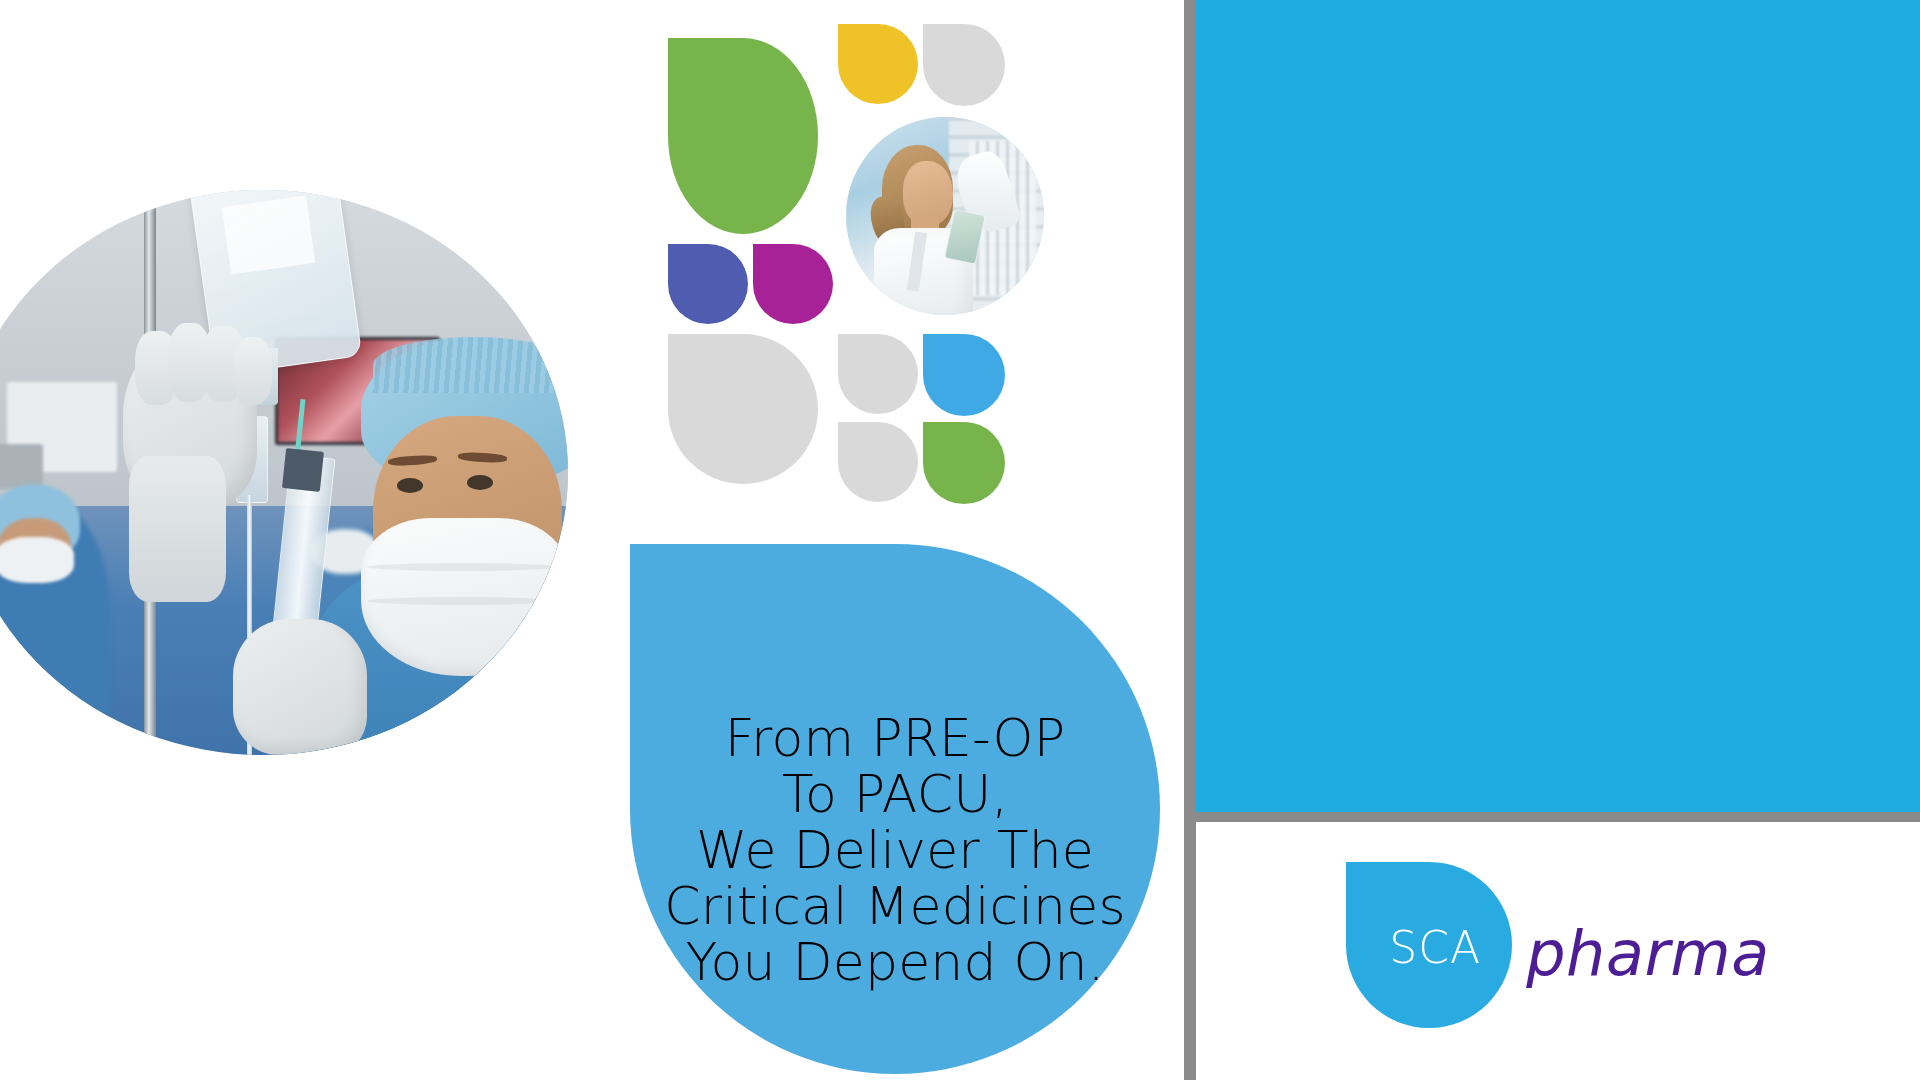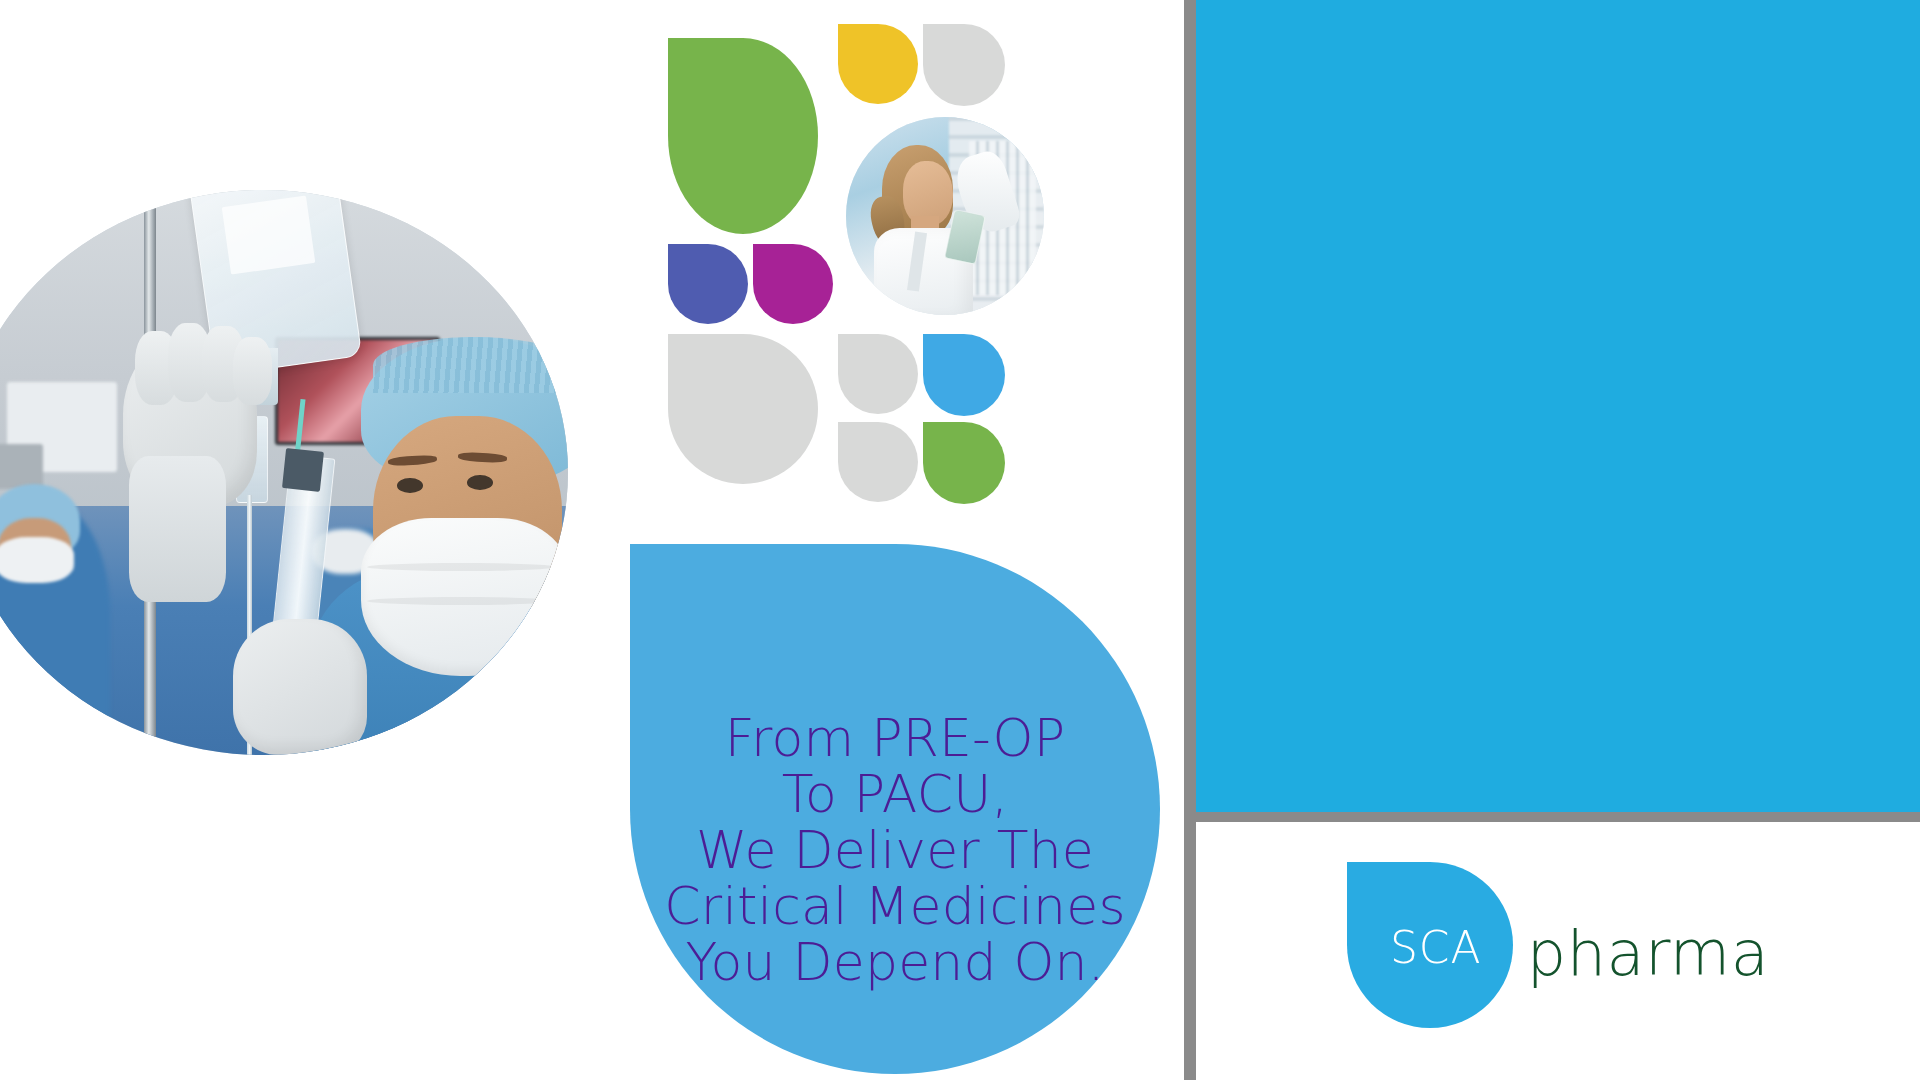--- a/index.html
+++ b/index.html
@@ -149,21 +149,21 @@
     background:linear-gradient(200deg,#ffffff,#e3e9ec);border-radius:40% 30% 20% 46%;transform:rotate(-18deg);}
 
   
   .headline-circle{
     position:absolute;left:630px;top:544px;width:530px;height:530px;
     background:#4CACE0;
     border-radius:0 50% 50% 50%;
     display:flex;align-items:center;justify-content:center;
   }
   .headline-text{
-    color:#4c1d95;
+    color:#000000;
     font-family:"DejaVu Sans", sans-serif;
     font-weight:300;
     font-size:52px;
     line-height:1.08;
     text-align:center;
     letter-spacing:.2px;
     padding-top:82px;
     white-space:pre-line;
   }
   .v-divider{position:absolute;left:1184px;top:0;width:12px;height:1080px;background:#8a8a8a;}
@@ -181,22 +181,22 @@
     position:relative;width:166px;height:166px;
     background:#29ABE2;
     border-radius:0 50% 50% 50%;
     display:flex;align-items:center;justify-content:center;
   }
   .logo-sca{
     color:#ffffff;font-family:"DejaVu Sans", sans-serif;font-weight:300;
     font-size:44px;letter-spacing:1px;transform:translate(6px,2px);
   }
   .logo-word{
-    color:#14532d;font-family:"DejaVu Sans", sans-serif;font-weight:300;
-    font-size:62px;letter-spacing:.5px;transform:translateY(8px);
+    color:#4c1d95;font-family:"DejaVu Sans", sans-serif;font-weight:300;
+    font-size:62px;letter-spacing:.5px;transform:translateY(8px);font-style:italic;
   }
 </style>
 </head>
 <body>
 
 <div class="stage">
 
   <div class="left-photo">
     <div class="photo-inner">
       <div class="or-wall"></div>

